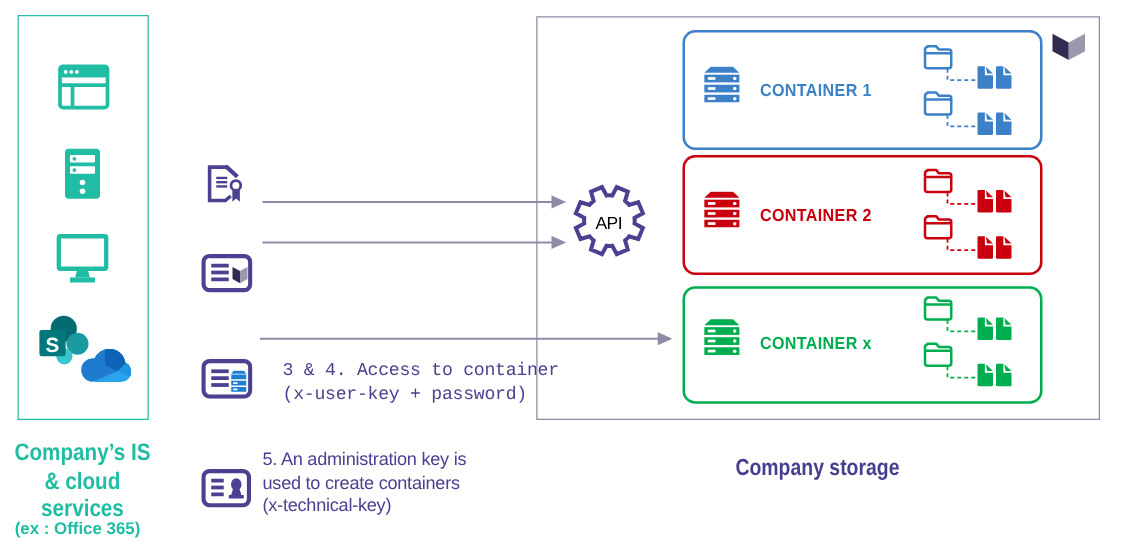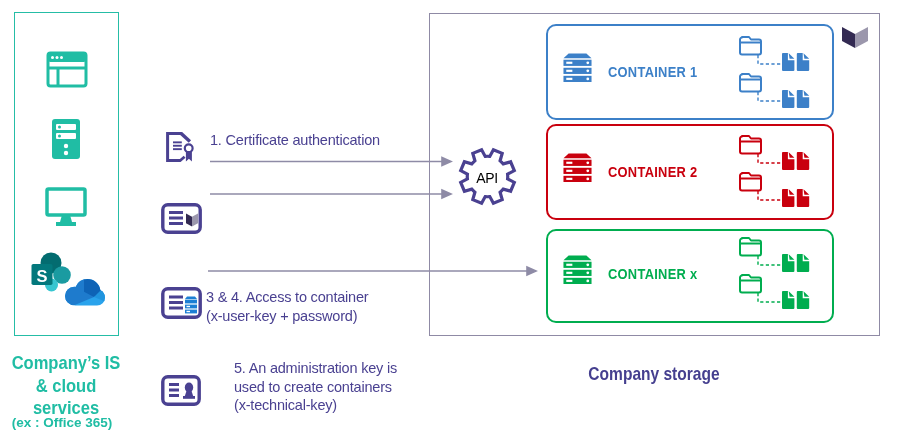--- a/index.html
+++ b/index.html
@@ -72,21 +72,20 @@
     <path d="M13.6,29.0 L18.6,24.8" stroke-width="2.8"></path>
   </g>
   <g fill="#4a4191">
     <rect x="7" y="9.4" width="8.8" height="1.9"></rect>
     <rect x="7" y="12.8" width="8.8" height="1.9"></rect>
     <rect x="7" y="16.2" width="8.8" height="1.9"></rect>
   </g>
   <circle cx="22.7" cy="16.3" r="3.9" fill="#fff" stroke="#4a4191" stroke-width="2.2"></circle>
   <path d="M19.9,19.7 L19.9,29.4 L22.9,26.7 L25.9,29.4 L25.9,19.7 Z" fill="#4a4191"></path>
 </svg>
-<div class="abs ptext" style="left:210px;top:131px;">1. Certificate authentication</div>
 
 <svg class="abs" style="left:161px;top:203px;" width="41" height="31" viewBox="0 0 41 31">
   <rect x="1.8" y="1.8" width="37.4" height="27.4" rx="5" fill="#fff" stroke="#4a4191" stroke-width="3.4"></rect>
   <rect x="8" y="8" width="14" height="3" fill="#4a4191"></rect>
   <rect x="8" y="13.5" width="14" height="3" fill="#4a4191"></rect>
   <rect x="8" y="19" width="14" height="3" fill="#4a4191"></rect>
   <path d="M25,10.5 L31,13.8 L31,23.5 L25,20.2 Z" fill="#332a52"></path>
   <path d="M37,10.5 L31,13.8 L31,23.5 L37,20.2 Z" fill="#9b97ac"></path>
 </svg>
 
@@ -97,32 +96,32 @@
   <rect x="8" y="19.5" width="14" height="3" fill="#4a4191"></rect>
   <g fill="#1c7fd4">
     <path d="M26,9.5 l8,0 l2,2.5 l-12,0 Z"></path>
     <rect x="24" y="12.6" width="12" height="3.8"></rect>
     <rect x="24" y="17.6" width="12" height="3.8"></rect>
     <rect x="24" y="22.6" width="12" height="3.8"></rect>
   </g>
   <rect x="25.5" y="18.8" width="3.5" height="1.4" fill="#fff"></rect>
   <rect x="25.5" y="23.8" width="3.5" height="1.4" fill="#fff"></rect>
 </svg>
-<div class="abs ptext" style="left:206px;top:288px;">3 &amp; 4. Access to container<br>(x-user-key + password)</div>
+<div class="abs ptext" style="left:226px;top:288px;font-family:Liberation Mono, monospace;">3 &amp; 4. Access to container<br>(x-user-key + password)</div>
 
 <svg class="abs" style="left:161px;top:375px;" width="40" height="31" viewBox="0 0 40 31">
   <rect x="1.8" y="1.8" width="36.4" height="27.4" rx="5" fill="#fff" stroke="#4a4191" stroke-width="3.4"></rect>
   <rect x="8" y="8" width="10" height="3" fill="#4a4191"></rect>
   <rect x="8" y="13.5" width="10" height="3" fill="#4a4191"></rect>
   <rect x="8" y="19" width="10" height="3" fill="#4a4191"></rect>
   <ellipse cx="28" cy="12.5" rx="4.2" ry="5" fill="#4a4191"></ellipse>
   <path d="M25.5,16 L30.5,16 L32.5,22 L23.5,22 Z" fill="#4a4191"></path>
   <rect x="22" y="21" width="12" height="2.8" fill="#4a4191"></rect>
 </svg>
-<div class="abs ptext" style="left:210px;top:359px;margin-left:24px;">5. An administration key is<br>used to create containers<br>(x-technical-key)</div>
+<div class="abs ptext" style="left:210px;top:359px;">5. An administration key is<br>used to create containers<br>(x-technical-key)</div>
 
 <svg class="abs" style="left:0;top:0;" width="900" height="447" viewBox="0 0 900 447" pointer-events="none">
   <g stroke="#8e8ba6" stroke-width="1.6" fill="#8e8ba6">
     <line x1="210" y1="161.5" x2="442" y2="161.5"></line>
     <path d="M442,157.5 L451,161.5 L442,165.5 Z"></path>
     <line x1="210" y1="194" x2="442" y2="194"></line>
     <path d="M442,190 L451,194 L442,198 Z"></path>
     <line x1="208" y1="271" x2="527" y2="271"></line>
     <path d="M527,267 L536,271 L527,275 Z"></path>
   </g>

